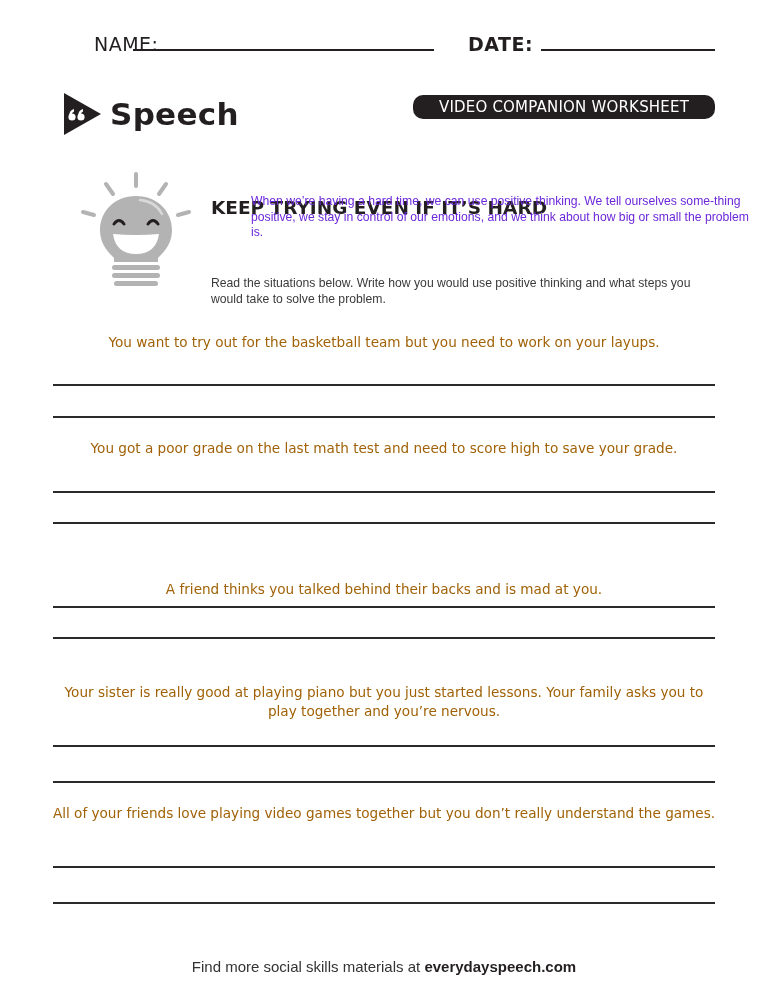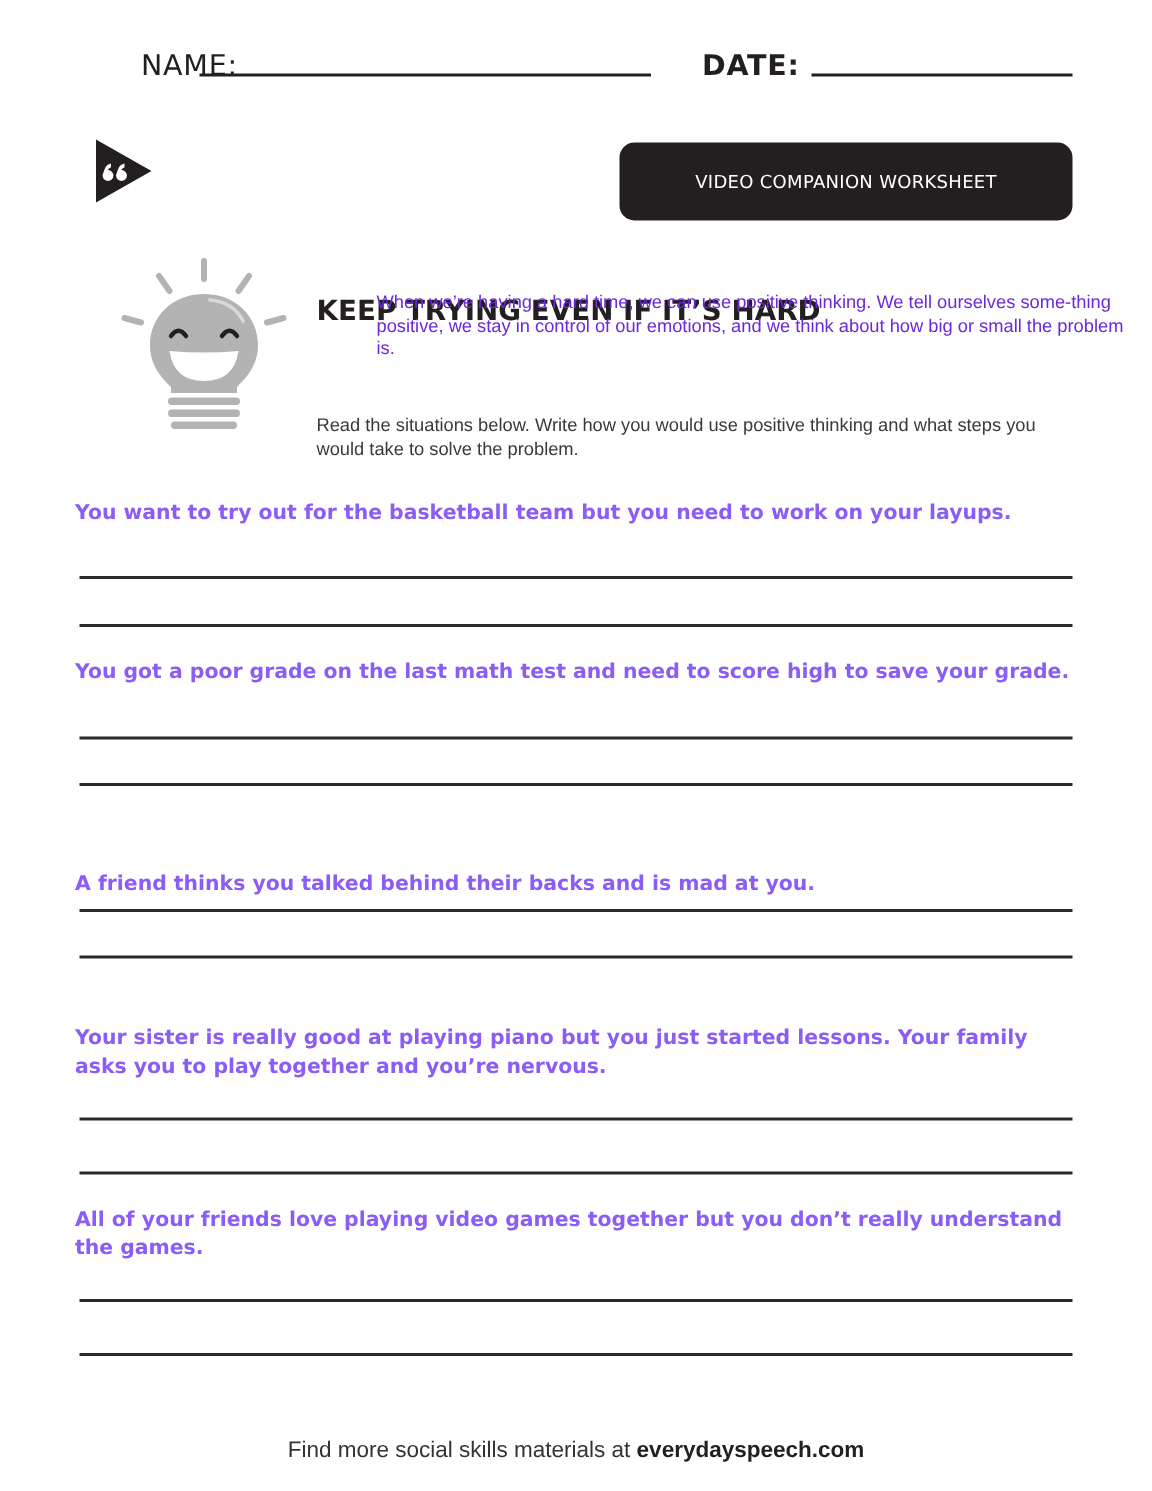--- a/index.html
+++ b/index.html
@@ -6,29 +6,29 @@
   body { width: 768px; height: 994px; position: relative; overflow: hidden; font-family: "DejaVu Sans", sans-serif; color: #231f20; }
   .abs { position: absolute; }
 
   .field-label { font-family: "DejaVu Sans", sans-serif; font-size: 19px; letter-spacing: 0.5px; color: #231f20; top: 33px; }
   .field-line { height: 2px; background: #231f20; top: 49px; }
 
   .logo { left: 53px; top: 89px; height: 50px; display: flex; align-items: center; }
   .logo-word { font-family: "DejaVu Sans", sans-serif; font-weight: bold; font-size: 31px; letter-spacing: 0.3px; color: #231f20; }
   .logo-mark { margin: 0 8px 0 9px; width: 40px; height: 44px; }
 
-  .badge { left: 413px; top: 95px; width: 302px; height: 52px; background: #231f20; border-radius: 10px; color: #ffffff; font-family: "DejaVu Sans", sans-serif; font-size: 12px; display: flex; align-items: center; justify-content: center; letter-spacing: 0.2px; }
+  .badge { left: 413px; top: 95px; width: 302px; height: 24px; background: #231f20; border-radius: 10px; color: #ffffff; font-family: "DejaVu Sans", sans-serif; font-size: 15px; display: flex; align-items: center; justify-content: center; letter-spacing: 0.2px; }
 
   .bulb { left: 78px; top: 170px; width: 120px; height: 120px; }
 
   .title { left: 211px; top: 168px; font-family: "DejaVu Sans", sans-serif; font-weight: bold; font-size: 18.5px; color: #231f20; white-space: nowrap; margin-top: 29px; }
   .intro { left: 211px; top: 194px; width: 500px; font-family: "Liberation Sans", sans-serif; font-size: 12.2px; line-height: 15.5px; color: #6d28d9; margin-left: 40px; }
   .instr { left: 211px; top: 276px; width: 500px; font-family: "Liberation Sans", sans-serif; font-size: 12.2px; line-height: 15.5px; color: #3a3a3a; }
 
-  .prompt { left: 50px; width: 668px; font-family: "DejaVu Sans", sans-serif; font-size: 13.6px; line-height: 19px; color: #8b5cf6; font-weight: bold; }
+  .prompt { left: 50px; width: 668px; text-align: center; font-family: "DejaVu Sans", sans-serif; font-size: 13.6px; line-height: 19px; color: #a16207; }
   .answer-line { left: 53px; width: 662px; height: 2px; background: #2a2a2a; }
 
   .footer { left: 0; width: 768px; top: 958px; text-align: center; font-family: "Liberation Sans", sans-serif; font-size: 15px; color: #333; }
   .footer b { font-weight: bold; color: #231f20; }
 </style>
 </head>
 <body>
 
 <span class="abs field-label" style="left:54px;margin-left:40px;">NAME:</span>
 <div class="abs field-line" style="left:133px; width:301px;"></div>
@@ -36,20 +36,21 @@
 <div class="abs field-line" style="left:541px; width:174px;"></div>
 
 <div class="abs logo">
   <svg class="logo-mark" viewBox="0 0 40 44">
     <polygon points="2,1 39,22 2,43" fill="#231f20"></polygon>
     <circle cx="10" cy="25" r="3.6" fill="#fff"></circle>
     <path d="M7,25 Q7,18 12,17 L12,19.5 Q9.5,20.5 9.6,23 Z" fill="#fff"></path>
     <circle cx="19" cy="25" r="3.6" fill="#fff"></circle>
     <path d="M16,25 Q16,18 21,17 L21,19.5 Q18.5,20.5 18.6,23 Z" fill="#fff"></path>
   </svg>
+  <span class="logo-word">Speech</span>
 </div>
 
 <div class="abs badge">
   <span>VIDEO COMPANION WORKSHEET</span>
 </div>
 
 <svg class="abs bulb" viewBox="0 0 120 120">
   <g stroke="#b3b3b3" stroke-width="4" stroke-linecap="round" fill="none">
     <line x1="58" y1="4" x2="58" y2="16"></line>
     <line x1="28" y1="14" x2="35" y2="24"></line>

